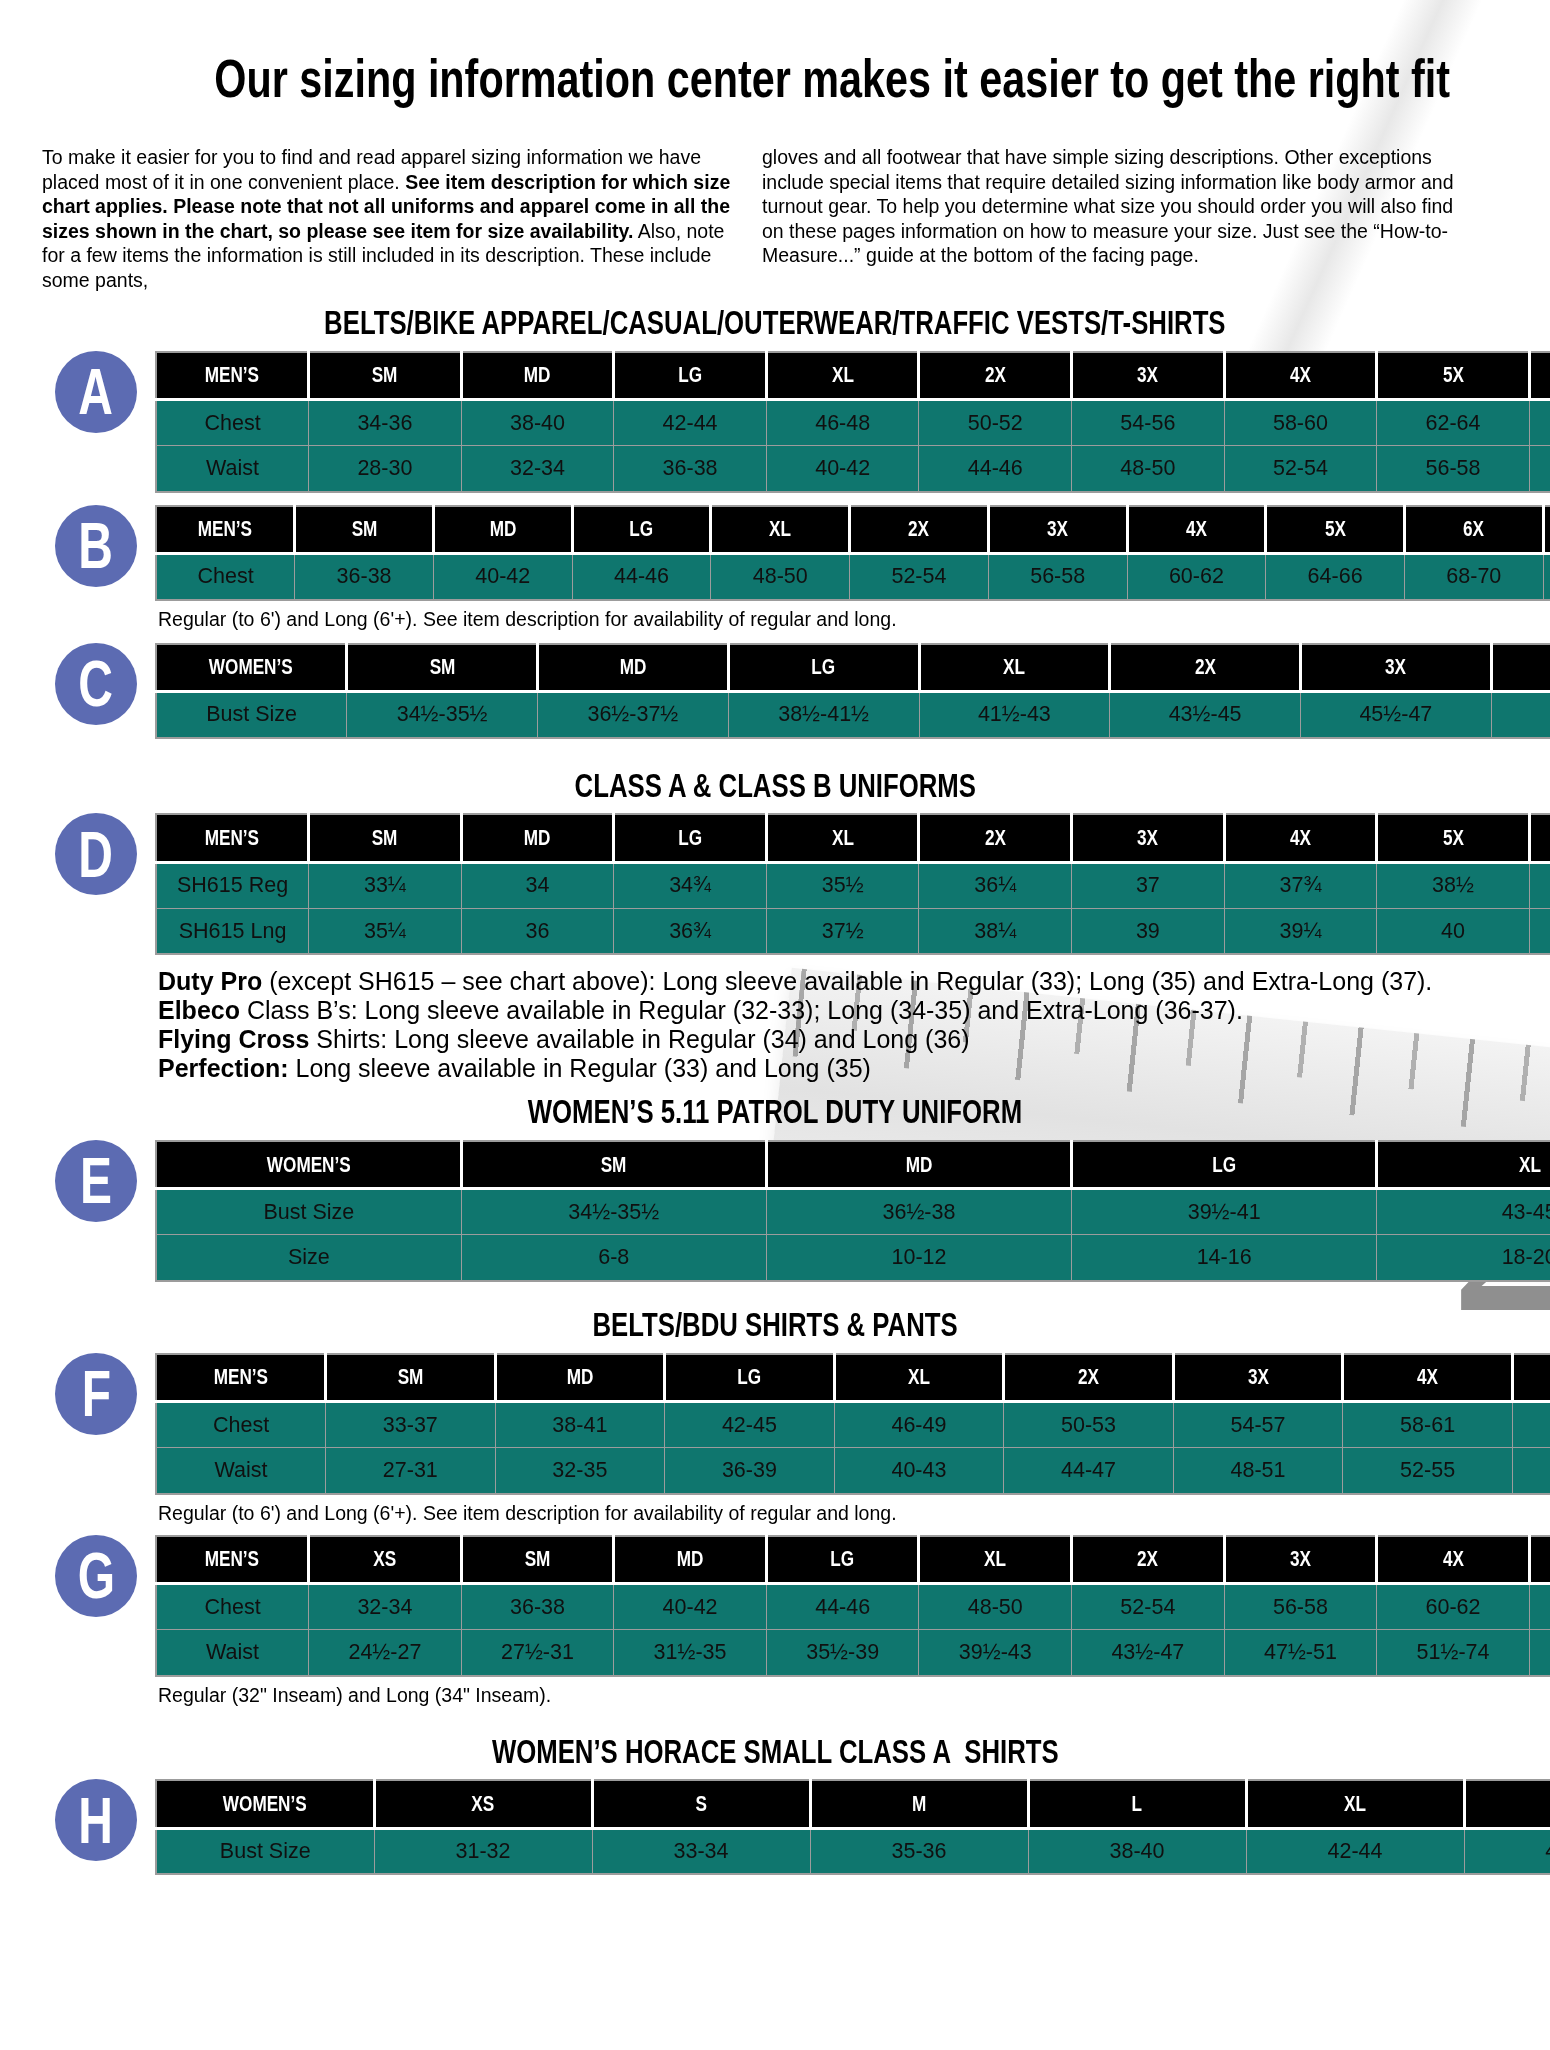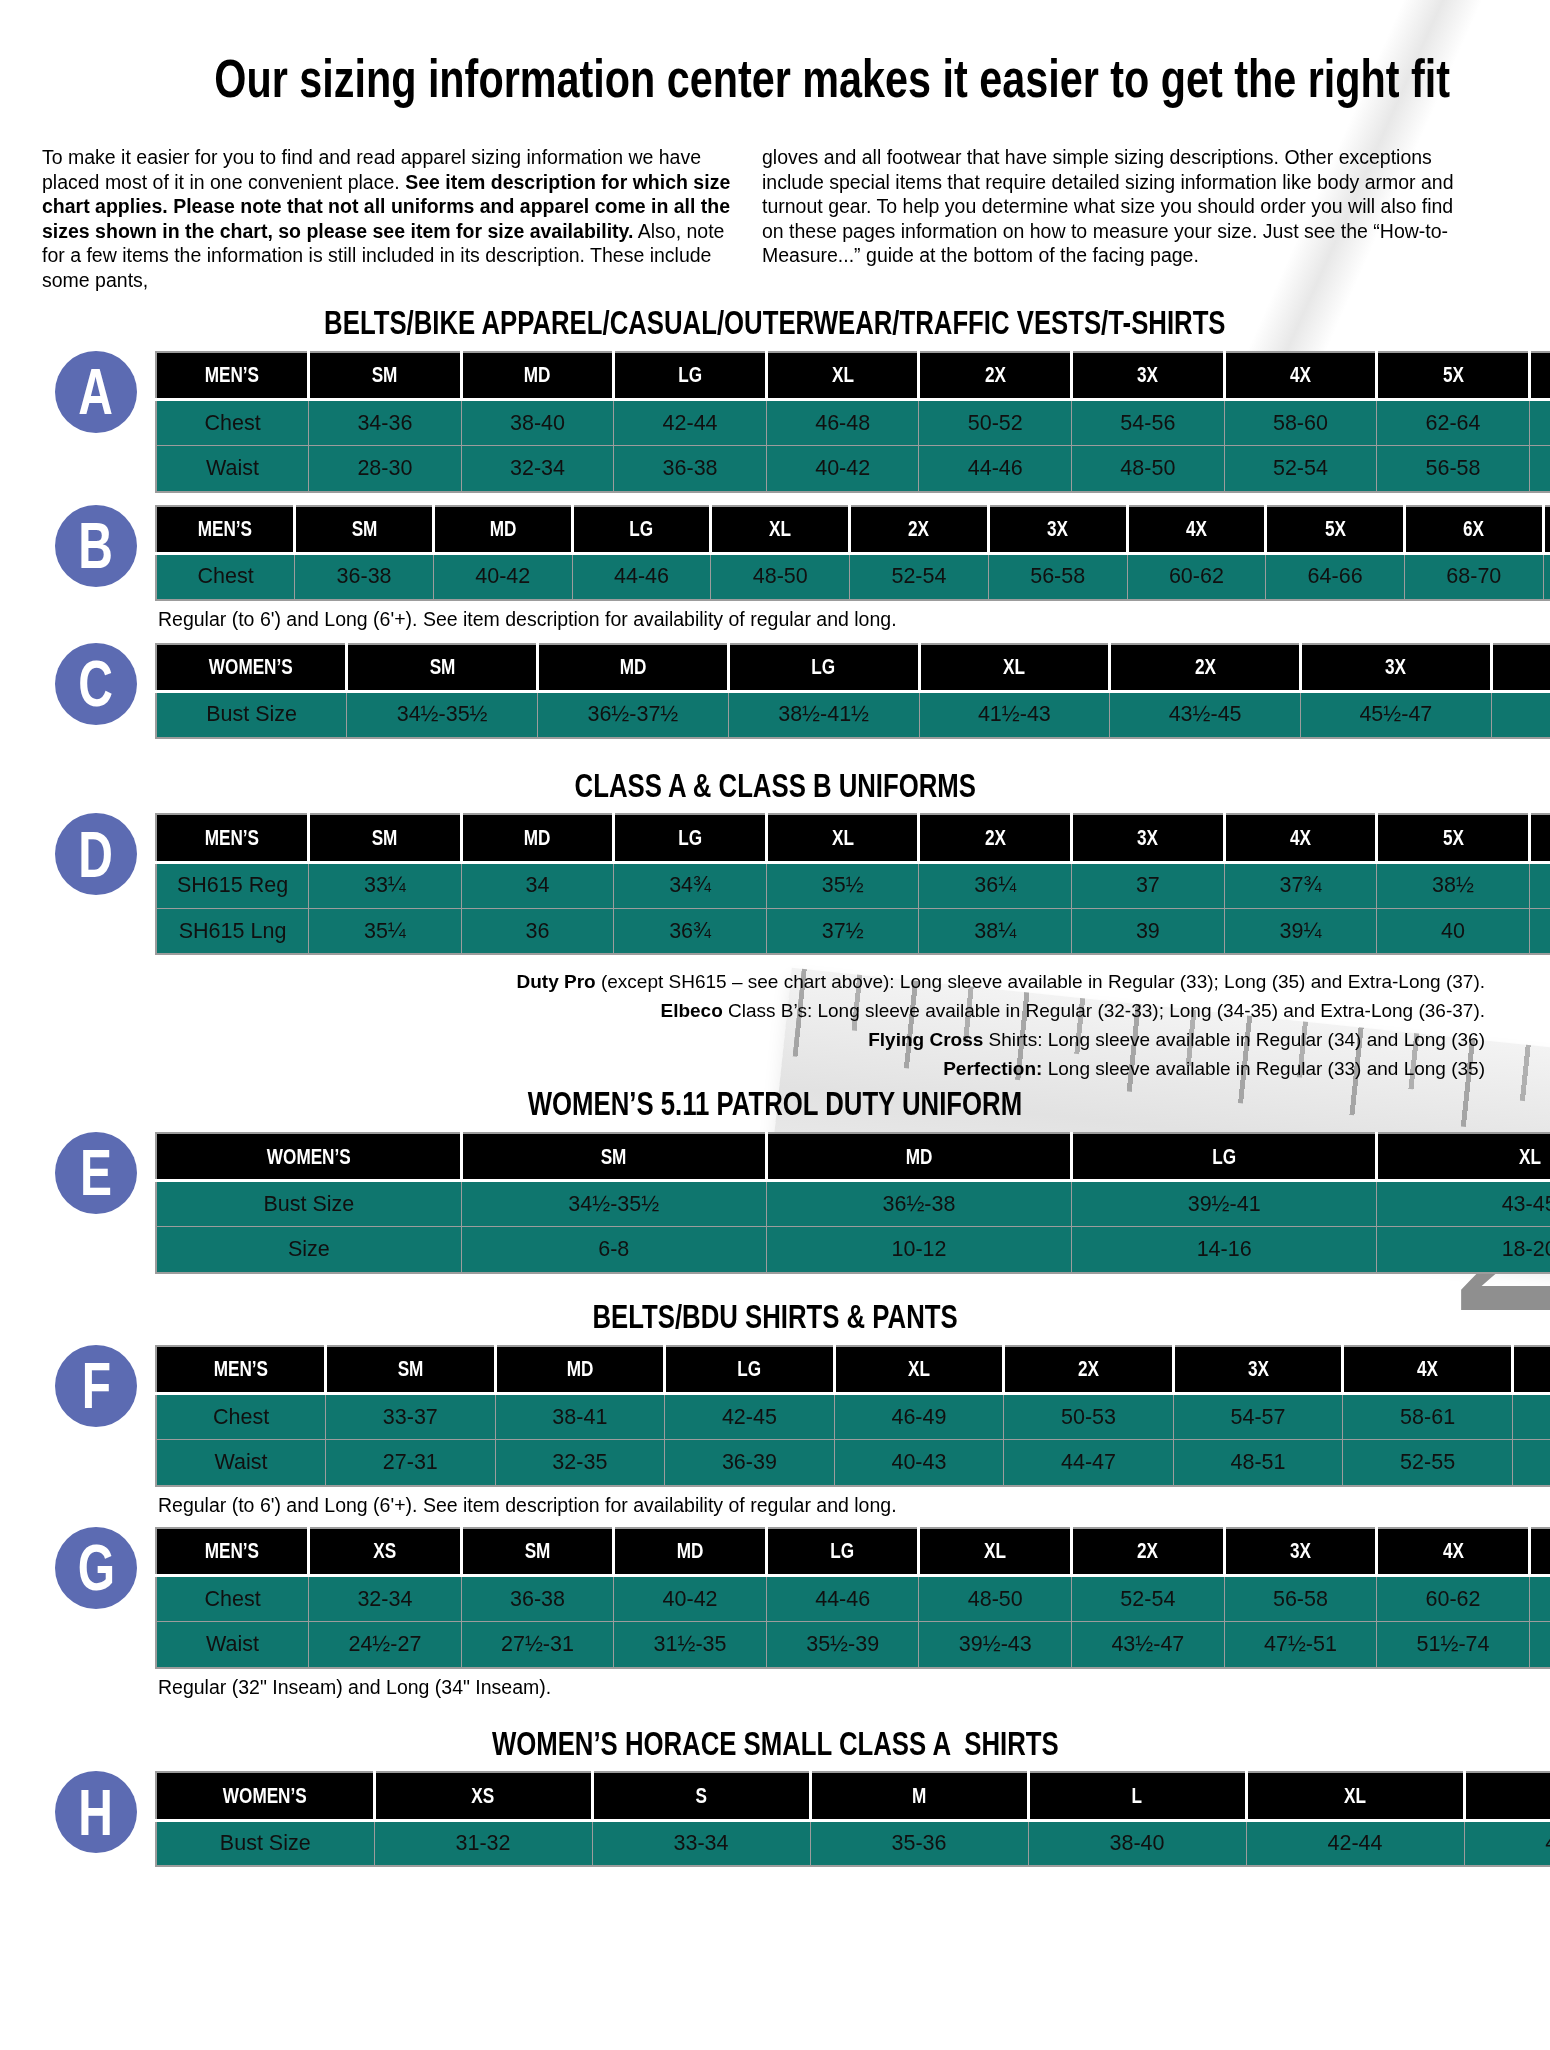--- a/index.html
+++ b/index.html
@@ -48,21 +48,21 @@
   }
   .intro { display: flex; gap: 22px; margin: 40px 45px 0 42px; }
   .intro .col { width: 698px; font-size: 19.5px; line-height: 24.5px; }
   .sec { margin: 0; }
   .section-heading {
     text-align: center; font-weight: bold; font-size: 33px; line-height: 1.05;
     margin: 24px 0 7px;
   }
   .sec-0 .section-heading { margin-top: 14px; text-align: center; }
   .sec-1 .section-heading { margin-top: 30px; }
-  .sec-2 .section-heading { margin-top: 4px; }
+  .sec-2 .section-heading { margin-top: 12px; }
   .sec-3 .section-heading { margin-top: 26px; }
   .sec-4 .section-heading { margin-top: 22px; }
   .sec-5 .section-heading { margin-top: 28px; }
   .table-block { position: relative; margin: 10px 65px 0 155px; }
   .table-block + .table-block { margin-top: 12px; }
   table { width: 1528px; border-collapse: collapse; table-layout: fixed; background: #0f766e; border: 2px solid #9c9c9c; }
   th {
     background: #000; color: #fff; height: 48px;
     font-size: 22px; font-weight: bold; text-align: center; vertical-align: middle;
     border-bottom: 3px solid #fff;
@@ -74,21 +74,21 @@
     font-size: 21.5px; color: #101010;
   }
   .badge {
     position: absolute; left: -100px; top: 0; width: 82px; height: 82px;
     border-radius: 50%; background: #5c6bb2; color: #fff;
     display: flex; align-items: center; justify-content: center;
     font-size: 60px; font-weight: bold;
   }
   .badge .cond { transform: scale(.8, 1.08); }
   .table-note { font-size: 19.5px; margin: 7px 0 0 3px; }
-  .rich-notes { margin: 12px 0 0 3px; font-size: 19px; line-height: 29px; text-align: right; }
+  .rich-notes { margin: 12px 0 0 3px; font-size: 25px; line-height: 29px; }
   .rich-notes b { font-weight: bold; }
 </style>
 </head>
 <body>
 
 <div class="watermark-layer">
   <div class="swoosh"></div>
   <div class="tape">
     <div class="ticks-long"></div>
     <div class="ticks-short"></div>

